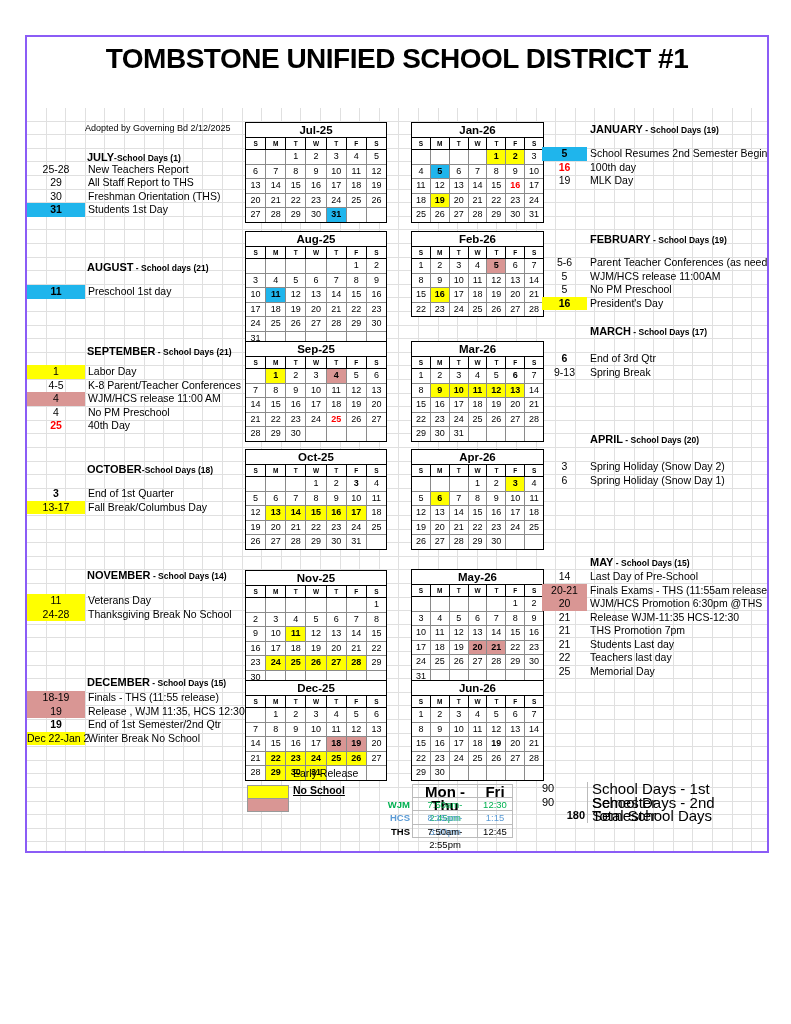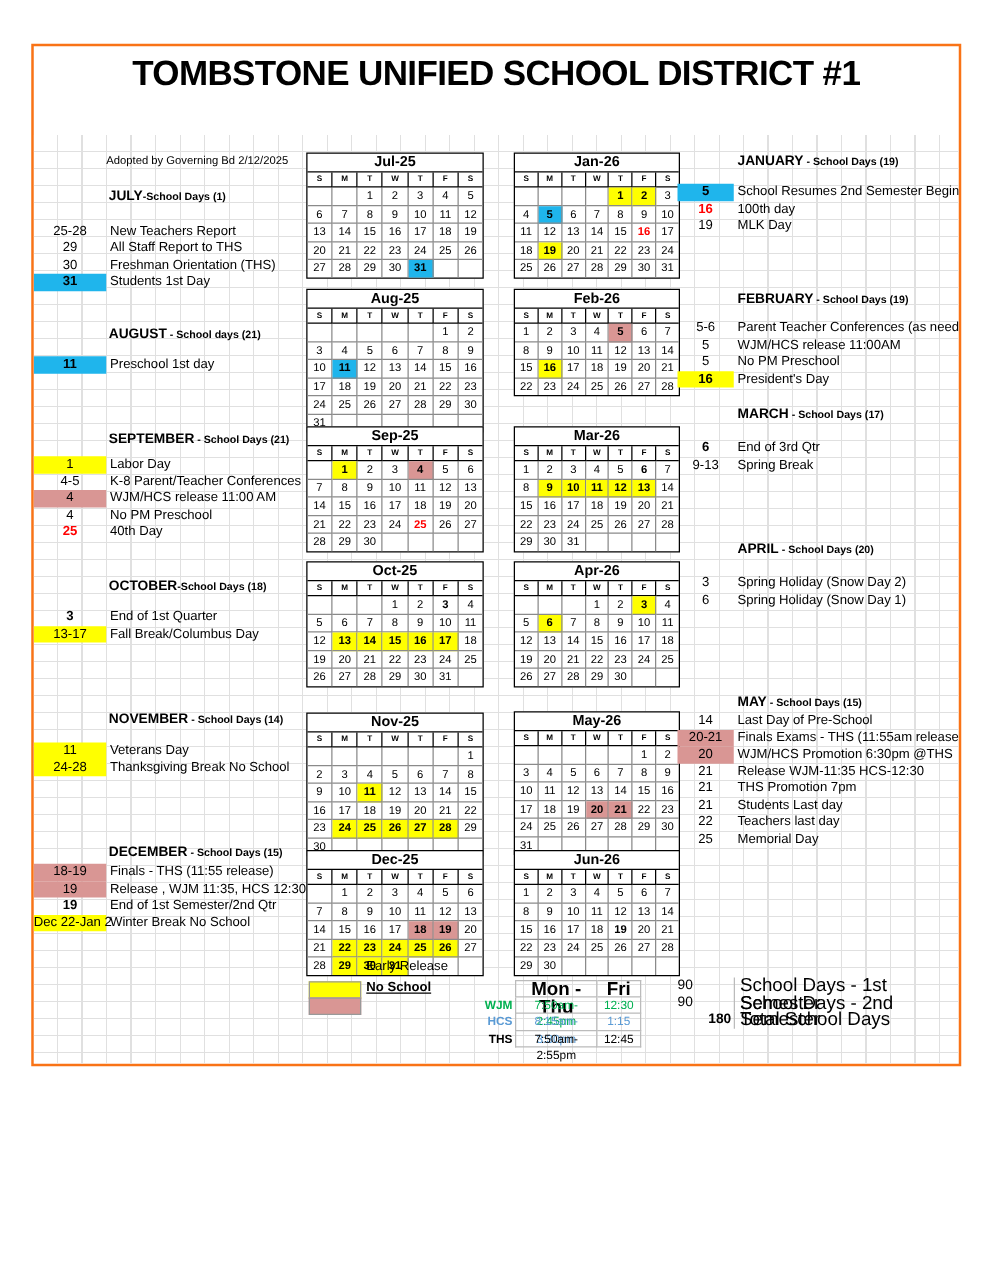--- a/index.html
+++ b/index.html
@@ -1,18 +1,18 @@
 <!DOCTYPE html>
 <html style="--accent_cyan: #1FB5EC; --highlight_yellow: #FFFF00; --highlight_pink: #D99694; --text_red: #FF0000; --wjm_green: #00B050; --hcs_blue: #5B9BD5;"><head>
 <meta charset="utf-8">
 <style>
   html,body{margin:0;padding:0;background:#fff;}
   .page{position:relative;width:791px;height:1024px;background:#fff;overflow:hidden;
         font-family:"Liberation Sans",sans-serif;color:#000;}
-  .sheet{position:absolute;left:25px;top:35px;width:740px;height:814px;border:2px solid #f97316;
+  .sheet{position:absolute;left:25px;top:35px;width:740px;height:814px;border:2px solid #8b5cf6;
          background:#fff;overflow:hidden;}
   .gridbg{position:absolute;left:0;top:71px;right:0;bottom:0;
     background-image:
       repeating-linear-gradient(to right, transparent 0, transparent 18.6px, #e0e0e0 18.6px, #e0e0e0 19.6px),
       repeating-linear-gradient(to bottom, transparent 0, transparent 12.6px, #e0e0e0 12.6px, #e0e0e0 13.6px);}
   .main-title{position:absolute;left:0;top:3px;width:100%;height:38px;line-height:38px;
     text-align:center;font-size:28px;font-weight:700;letter-spacing:-0.5px;}
   .banner{position:absolute;left:0;top:43px;width:100%;height:28px;line-height:28px;
     text-align:center;font-size:23px;font-weight:700;background:var(--accent_cyan);
     border-top:1px solid #000;border-bottom:1px solid #555;}
@@ -54,21 +54,21 @@
   .sec-hsub{font-size:8.5px;font-weight:700;}
   .sec-row{display:flex;height:13.5px;line-height:13.5px;}
   .sec-date{flex:0 0 auto;text-align:center;font-size:10.5px;white-space:nowrap;}
   .side-left .sec-date{width:58px;}
   .side-right .sec-date{width:45px;}
   .sec-label{flex:1 1 auto;font-size:10.5px;padding-left:3px;white-space:nowrap;overflow:hidden;}
   .secpos-july{top:112px}.secpos-august{top:222px}.secpos-september{top:306px}
   .secpos-october{top:424px}.secpos-november{top:530px}.secpos-december{top:637px}
   .secpos-january{top:84px}.secpos-february{top:194px}.secpos-march{top:286px}
   .secpos-april{top:394px}.secpos-may{top:517px}
-  .secpos-july .sec-events{margin-top:16px}.secpos-august .sec-events{margin-top:12.5px}
+  .secpos-july .sec-events{margin-top:0px}.secpos-august .sec-events{margin-top:12.5px}
   .secpos-september .sec-events{margin-top:8.5px}.secpos-october .sec-events{margin-top:12.5px}
   .secpos-november .sec-events{margin-top:13.5px}.secpos-december .sec-events{margin-top:3.5px}
   .secpos-january .sec-events{margin-top:12.5px}.secpos-february .sec-events{margin-top:11.5px}
   .secpos-march .sec-events{margin-top:15.5px}.secpos-april .sec-events{margin-top:15.5px}
   .secpos-may .sec-events{margin-top:2.5px}
 
   
   .legend-swatch{position:absolute;left:220px;width:40px;height:12px;border:1px solid #999;}
   .swatch-noschool{top:748px;background:var(--highlight_yellow);}
   .swatch-early{top:761px;background:var(--highlight_pink);}

